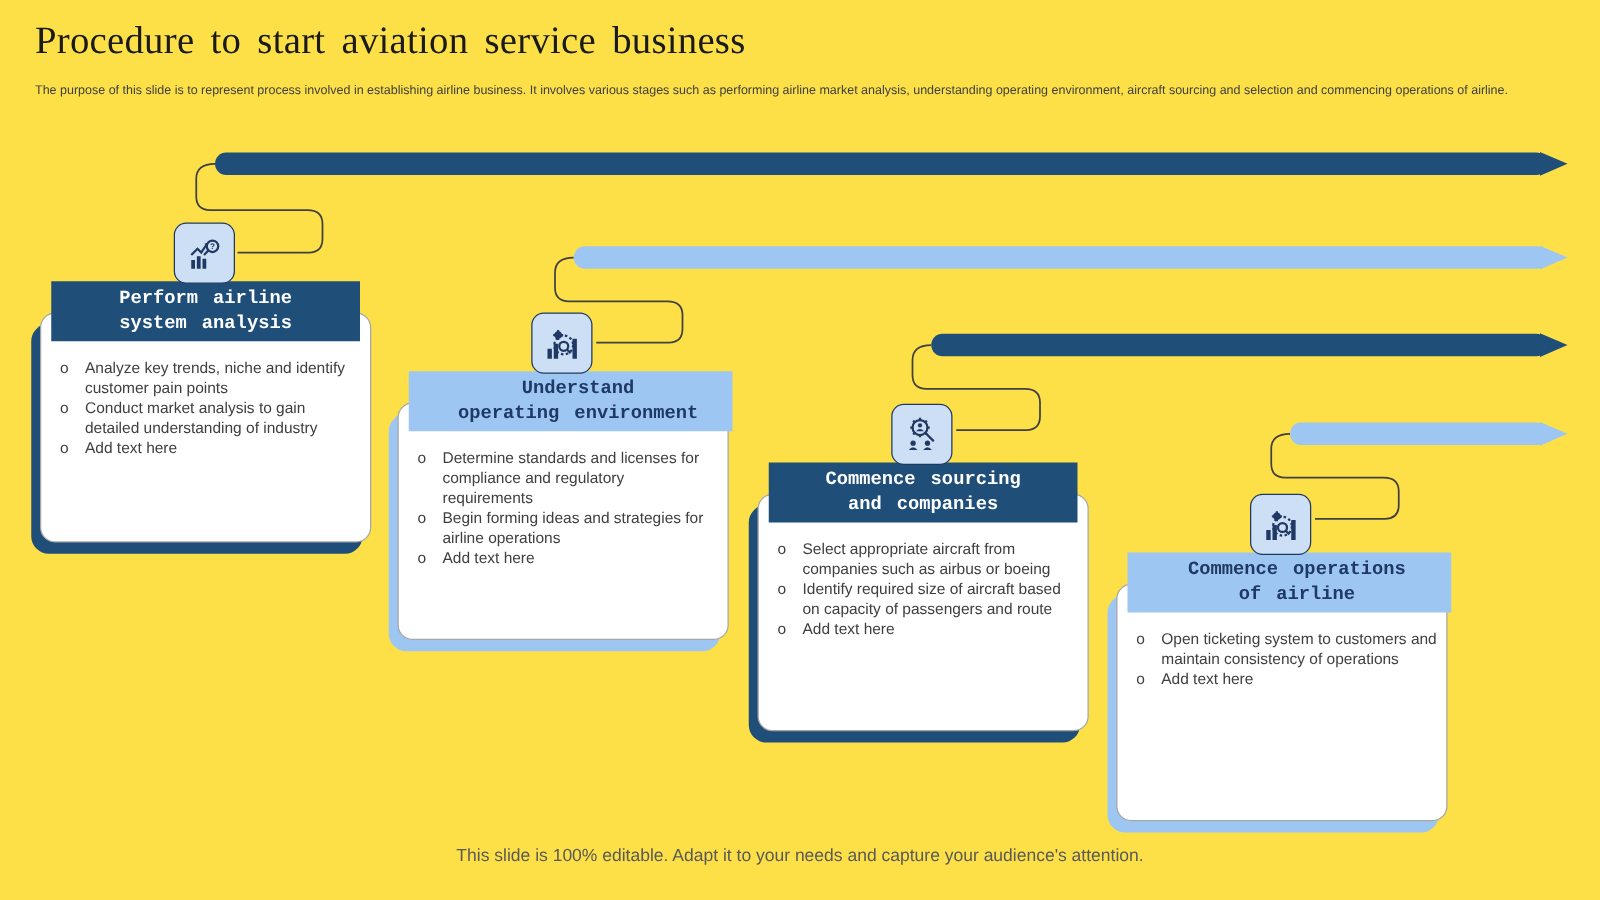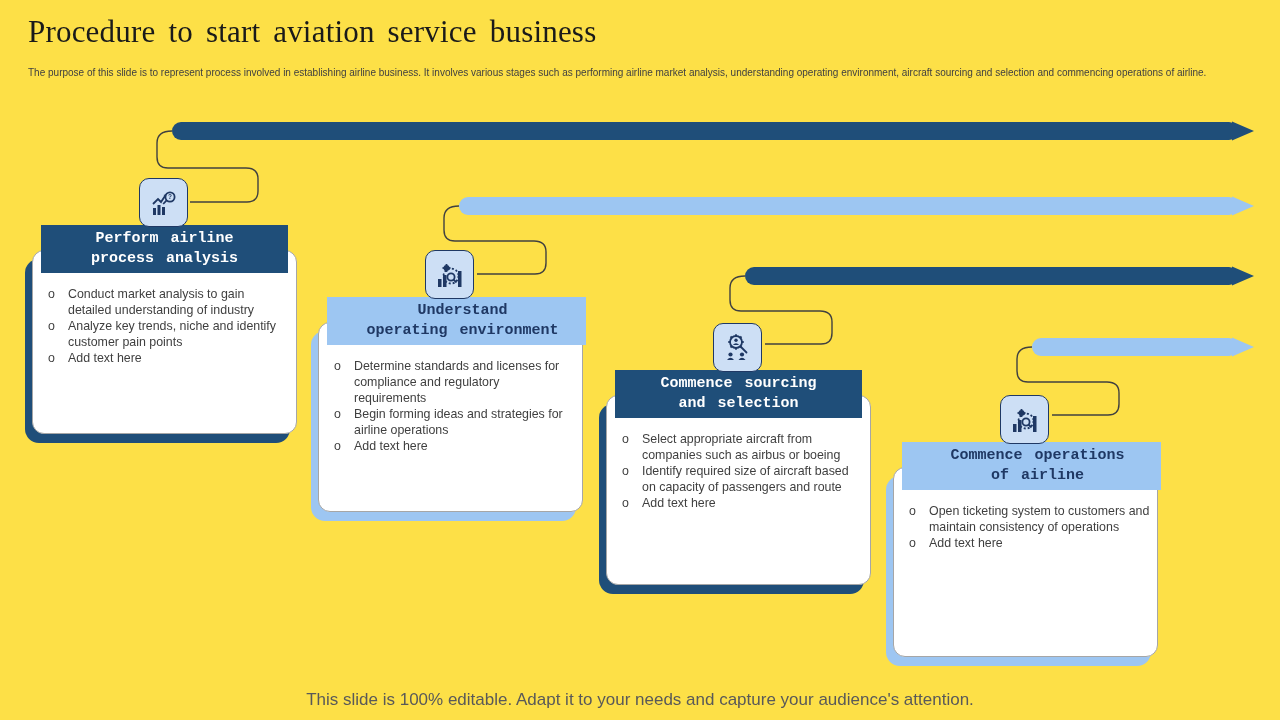--- a/index.html
+++ b/index.html
@@ -10,22 +10,22 @@
   .slide-title{
     position:absolute;left:28px;top:14px;width:900px;
     font-family:"Liberation Serif", serif;font-size:31px;font-weight:400;color:#1a1a1a;
     word-spacing:5px;letter-spacing:.2px;
   }
   .slide-desc{
     position:absolute;left:28px;top:66px;width:1218px;
     font-size:10px;line-height:13.8px;color:#404040;
   }
   .slide-footer{
-    position:absolute;left:0;top:690px;width:100%;text-align:center;
-    font-size:17px;color:#595959;
+    position:absolute;left:0;top:676px;width:100%;text-align:center;
+    font-size:14px;color:#595959;
   }
   svg.overlay{position:absolute;left:0;top:0;width:1280px;height:720px;}
   .fill-dark{fill:var(--dark-blue);}
   .fill-light{fill:var(--light-blue);}
   .connector{stroke:#404040;stroke-width:1.4;fill:none;}
 
   .stage{position:absolute;width:265px;}
   .stage .shadow{
     position:absolute;left:0;top:0;right:0;bottom:0;
     transform:translate(-7px,9px);border-radius:14px;
@@ -101,25 +101,25 @@
         <rect class="if" x="14" y="20" width="3" height="8"></rect>
         <polyline class="ig" points="5,17 10,12 13,15 17,9" stroke-width="1.6"></polyline>
         <polygon class="if" points="15.5,8 18.5,7 18,10.5"></polygon>
         <circle class="ig" cx="22" cy="10" r="4.6" stroke-width="1.7"></circle>
         <text x="22" y="12.2" text-anchor="middle" font-size="6.5" font-weight="bold" fill="#1F3864" font-family="Liberation Sans, sans-serif">?</text>
         <line class="ig" x1="18.6" y1="13.4" x2="15.2" y2="17" stroke-width="2.4"></line>
       </svg>
     </div>
     <div class="header">
       <span>Perform airline</span>
-      <span>process analysis</span>
-    </div>
-    <ul>
+      <span>system analysis</span>
+    </div>
+    <ul>
+      <li>Analyze key trends, niche and identify customer pain points</li>
       <li>Conduct market analysis to gain detailed understanding of industry</li>
-      <li>Analyze key trends, niche and identify customer pain points</li>
       <li>Add text here</li>
     </ul>
   </div>
 
   <div class="stage theme-light" style="left:318px;top:322px;height:190px;">
     <div class="shadow"></div>
     <div class="card"></div>
     <div class="icon-tile">
       <svg width="32" height="32" viewBox="0 0 32 32">
         <rect class="if" x="4" y="20" width="3.5" height="8"></rect>
@@ -164,21 +164,21 @@
         <path class="if" d="M10.8,13 q3.2,-3.6 6.4,0 z"></path>
         <line class="ig" x1="19" y1="15" x2="24.5" y2="20.5" stroke-width="2.6" stroke-linecap="round"></line>
         <circle class="if" cx="8.5" cy="22.5" r="2.1"></circle>
         <path class="if" d="M5,28 q3.5,-4.4 7,0 z"></path>
         <circle class="if" cx="20" cy="22.5" r="2.1"></circle>
         <path class="if" d="M16.5,28 q3.5,-4.4 7,0 z"></path>
       </svg>
     </div>
     <div class="header">
       <span>Commence sourcing</span>
-      <span>and selection</span>
+      <span>and companies</span>
     </div>
     <ul>
       <li>Select appropriate aircraft from companies such as airbus or boeing</li>
       <li>Identify required size of aircraft based on capacity of passengers and route</li>
       <li>Add text here</li>
     </ul>
   </div>
 
   <div class="stage theme-light" style="left:893px;top:467px;height:190px;">
     <div class="shadow"></div>

